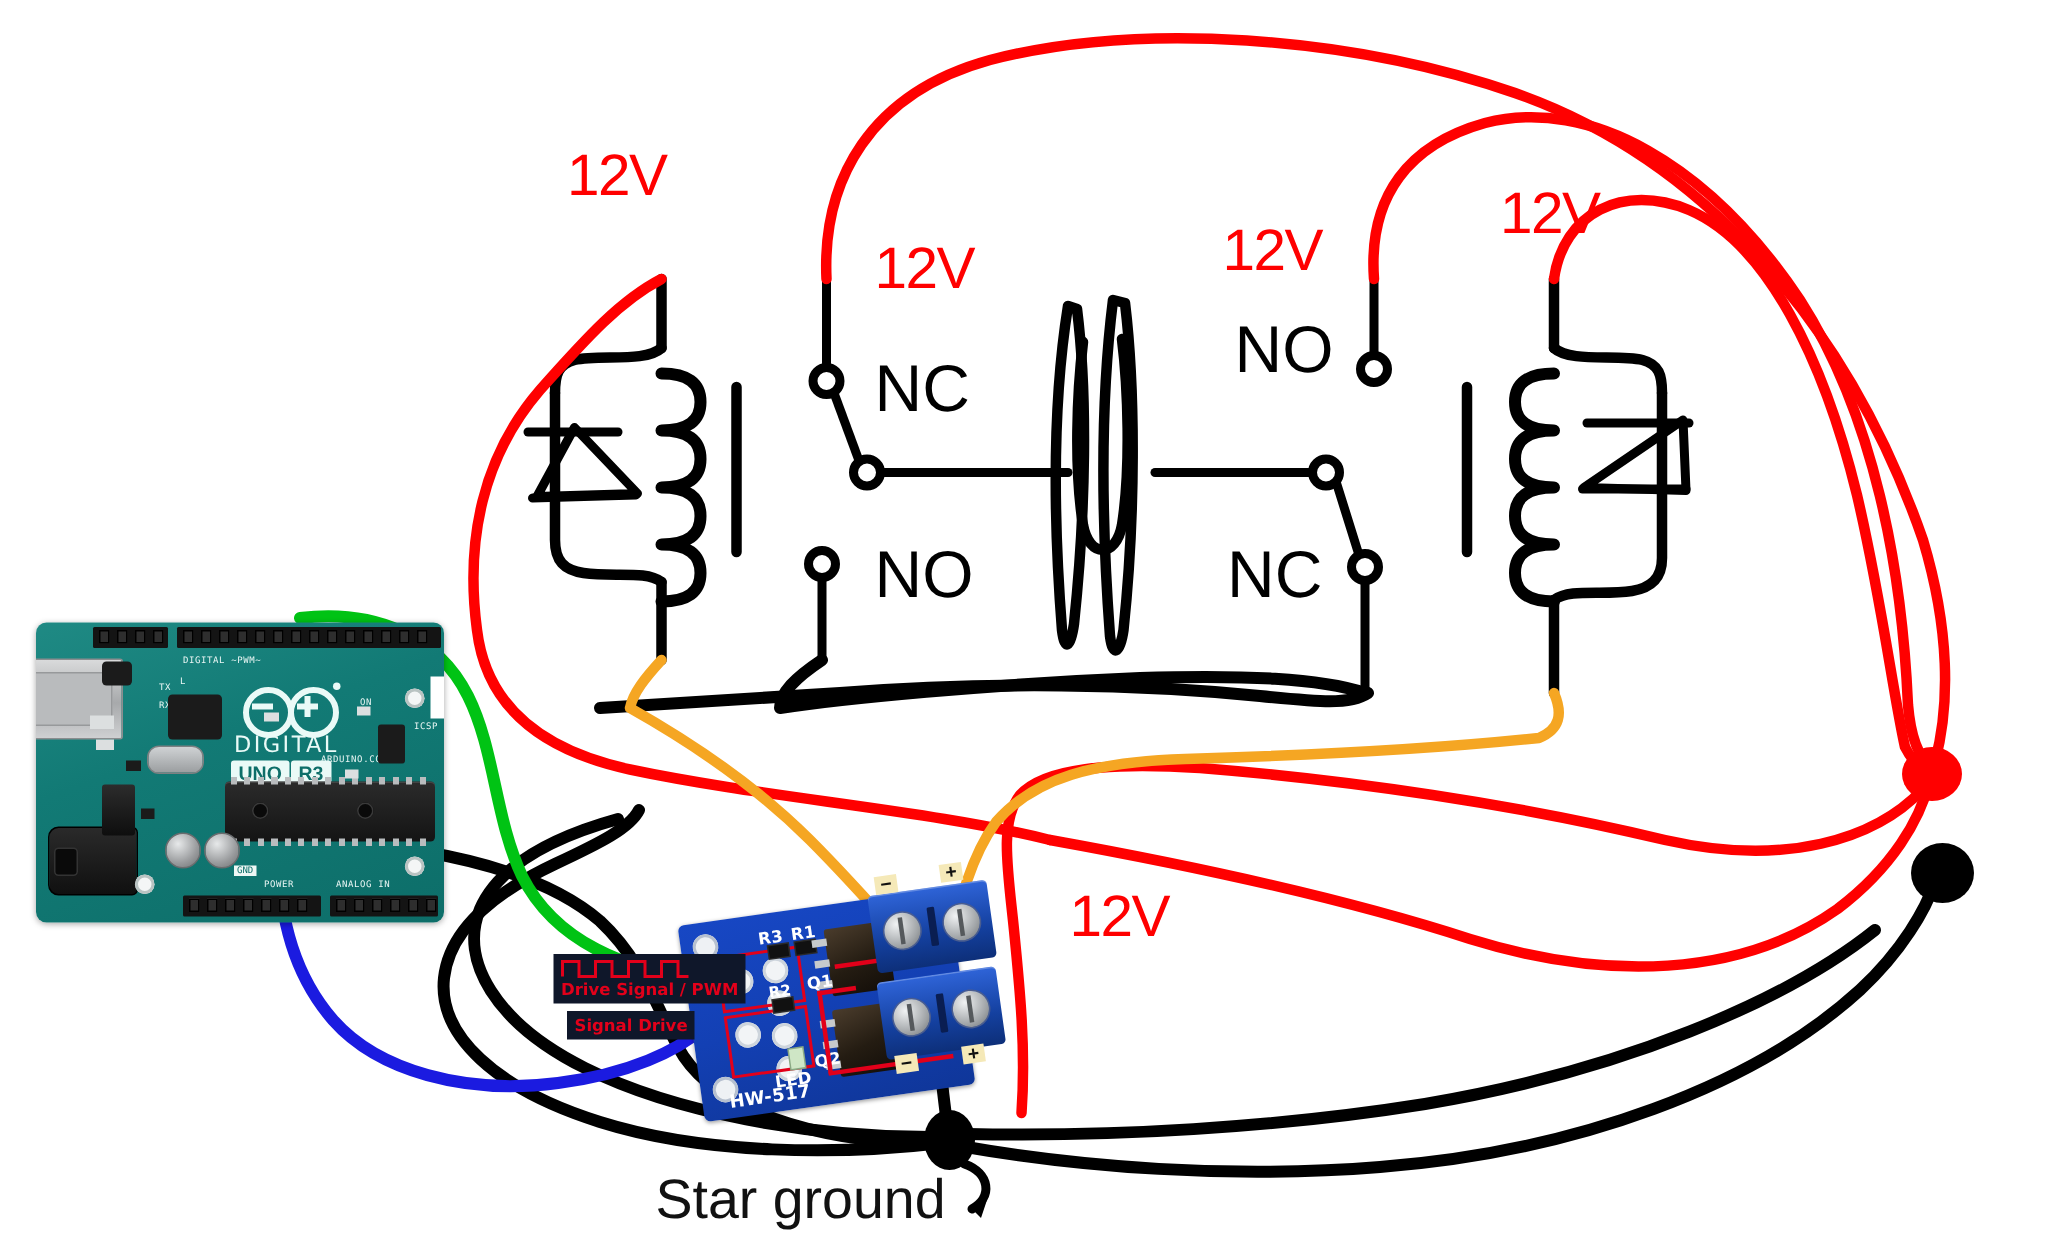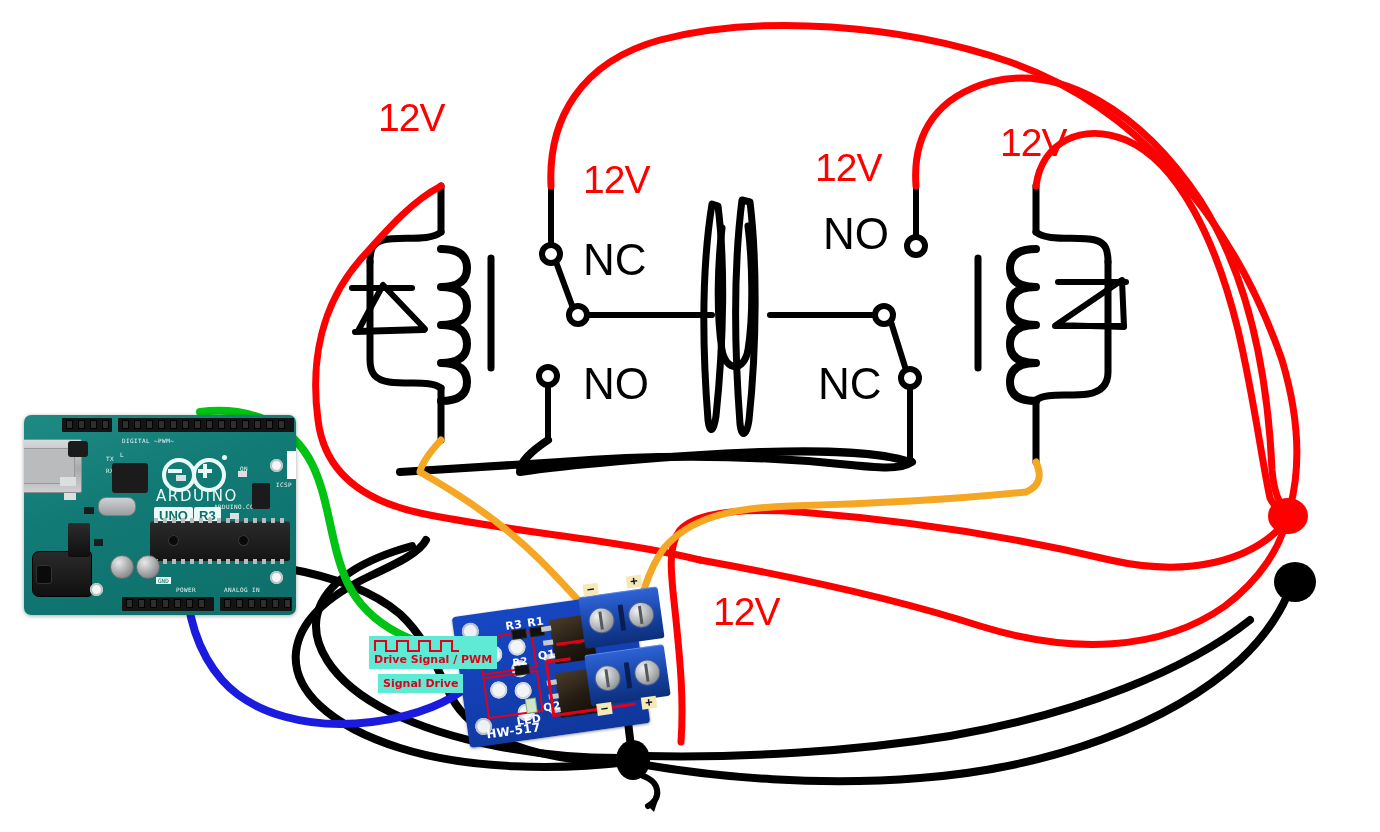--- a/index.html
+++ b/index.html
@@ -92,21 +92,21 @@
   .screw{position:absolute;width:24px;height:24px;border-radius:50%;
       background:radial-gradient(circle at 35% 30%,#f0f2f3,#9fa3a6 65%,#6d7174);
       box-shadow:0 0 0 1px #4a5d8f;}
   .screw:after{content:"";position:absolute;left:10px;top:3px;width:3px;height:18px;
       background:#55595c;}
   .slot{position:absolute;width:5px;height:26px;background:#0a1e52;border-radius:1px;}
   .termsign{position:absolute;background:#f5e9b8;color:#111;font-size:13px;
       font-weight:bold;text-align:center;line-height:12px;width:15px;height:12px;}
 
   
-  .callout{position:absolute;background:#5eead4;color:#e2001a;font-weight:bold;
+  .callout{position:absolute;background:#0f172a;color:#e2001a;font-weight:bold;
       font-family:"DejaVu Sans",sans-serif;font-size:11px;padding:3px 5px;
       white-space:nowrap;}
   .wave{position:absolute;}
 </style>
 </head>
 <body>
 
 <div id="stage">
 
   <svg id="wires" viewBox="0 0 1380 832">
@@ -327,21 +327,21 @@
     <div class="silk" style="left:190px;top:88px;">ARDUINO.CC</div>
 
     <div class="logo">
       <i class="l"></i>
         <i class="r"></i>
       <b style="left:8px;top:16px;width:14px;height:4px;"></b>
       <b style="left:38px;top:16px;width:14px;height:4px;"></b>
       <b style="left:43px;top:11px;width:4px;height:14px;"></b>
       <b style="left:62px;top:2px;width:5px;height:5px;border-radius:50%;"></b>
     </div>
-    <div class="silkbig" style="left:132px;top:72px;font-size:15px;letter-spacing:1.6px;">ARDUINO</div>
+    <div class="silkbig" style="left:132px;top:72px;font-size:15px;letter-spacing:1.6px;">DIGITAL</div>
     <div style="position:absolute;left:130px;top:92px;background:#eafaf7;color:#0d6e69;
                 font-size:13px;font-weight:bold;padding:1px 5px;border-radius:2px;">UNO</div>
     <div style="position:absolute;left:170px;top:92px;background:#eafaf7;color:#0d6e69;
                 font-size:13px;font-weight:bold;padding:1px 5px;border-radius:2px;">R3</div>
 
     <div class="chip">
       <div class="legs" style="top:-3px"></div>
       <div class="legs" style="bottom:-3px"></div>
       <div class="dot" style="left:18px;top:14px;"></div>
       <div class="dot" style="left:88px;top:14px;"></div>
@@ -443,14 +443,15 @@
   <div class="lbl v12" style="left:583px;top:160px;">12V</div>
   <div class="lbl v12" style="left:815px;top:148px;">12V</div>
   <div class="lbl v12" style="left:1000px;top:123px;">12V</div>
   <div class="lbl v12" style="left:713px;top:592px;">12V</div>
 
   <div class="lbl ctc" style="left:583px;top:238px;">NC</div>
   <div class="lbl ctc" style="left:583px;top:362px;">NO</div>
   <div class="lbl ctc" style="left:823px;top:212px;">NO</div>
   <div class="lbl ctc" style="left:818px;top:362px;">NC</div>
 
+  <div class="lbl star" style="left:437px;top:781px;">Star ground</div>
 
 </div>
 
 </body></html>

